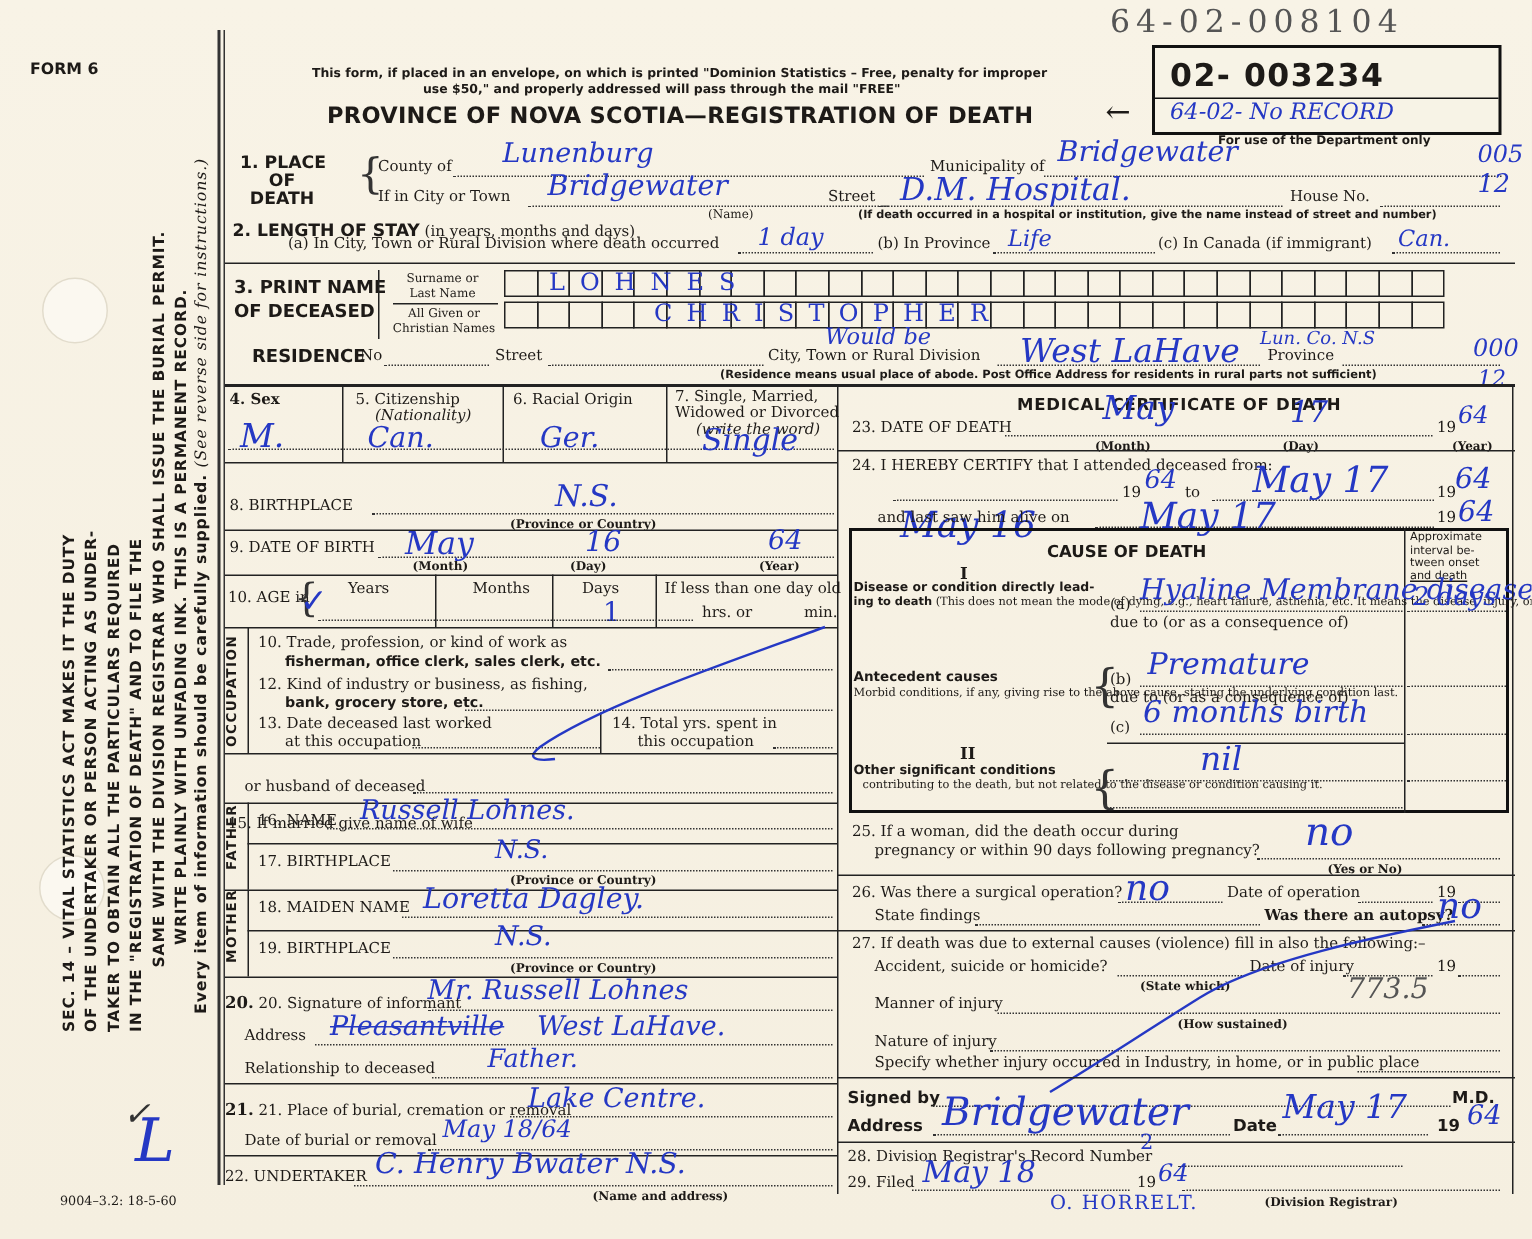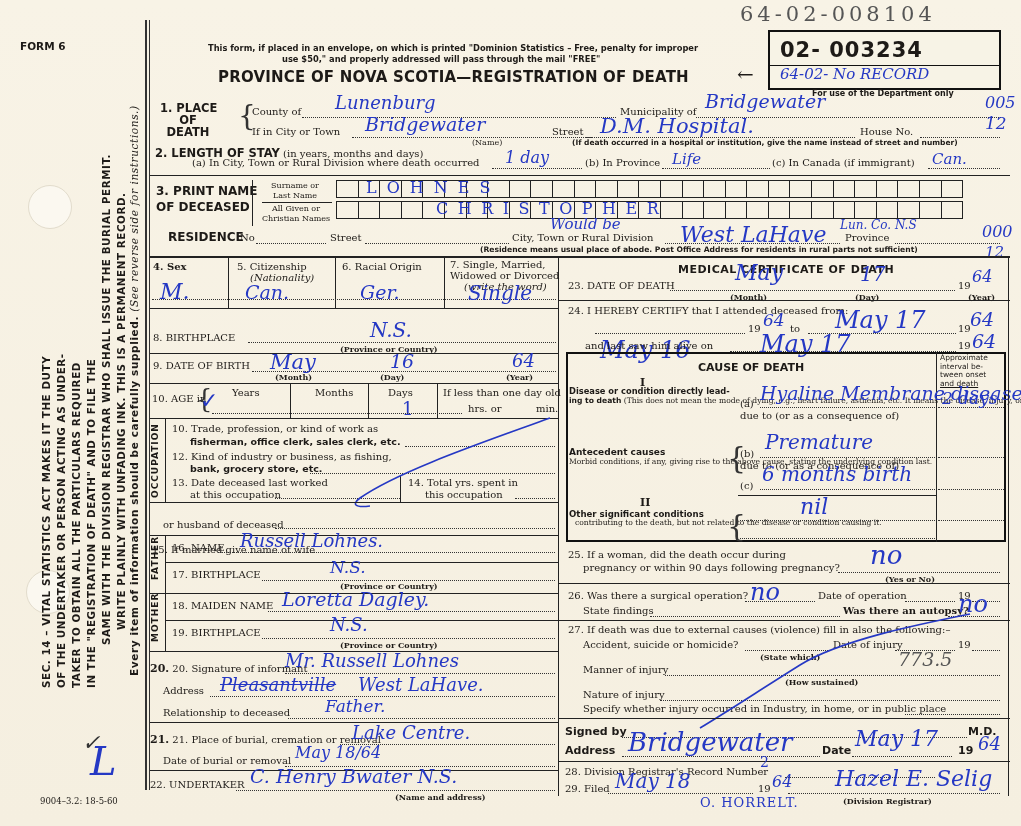--- a/index.html
+++ b/index.html
@@ -498,18 +498,17 @@
 
   <div class="abs lbl" style="left:565px; top:766px;">28. Division Registrar's Record Number</div>
   <div class="dots" style="left:785px; top:777px; width:150px;"></div>
   <div class="hw" style="left:760px; top:754px; font-size:14px; font-style:normal;">2</div>
   <div class="abs lbl" style="left:565px; top:783px;">29. Filed</div>
   <div class="dots" style="left:608px; top:793px; width:145px;"></div>
   <div class="hw" style="left:615px; top:769px; font-size:20px;">May 18</div>
   <div class="abs lbl" style="left:758px; top:783px;">19</div>
   <div class="hw" style="left:772px; top:772px; font-size:16px;">64</div>
   <div class="dots" style="left:788px; top:793px; width:212px;"></div>
-  <div class="hw" style="left:835px; top:766px; font-size:22px;">Hazel E. Selig</div>
   <div class="abs tiny bold" style="left:843px; top:796px;">(Division Registrar)</div>
   <div class="hw" style="left:700px; top:795px; font-size:13px; font-style:normal; letter-spacing:1px;">O. HORRELT.</div>
 
   <div class="vline" style="left:1008px; top:256px; height:540px; border-left-width:1px;"></div>
 </div>
 
 </body></html>

